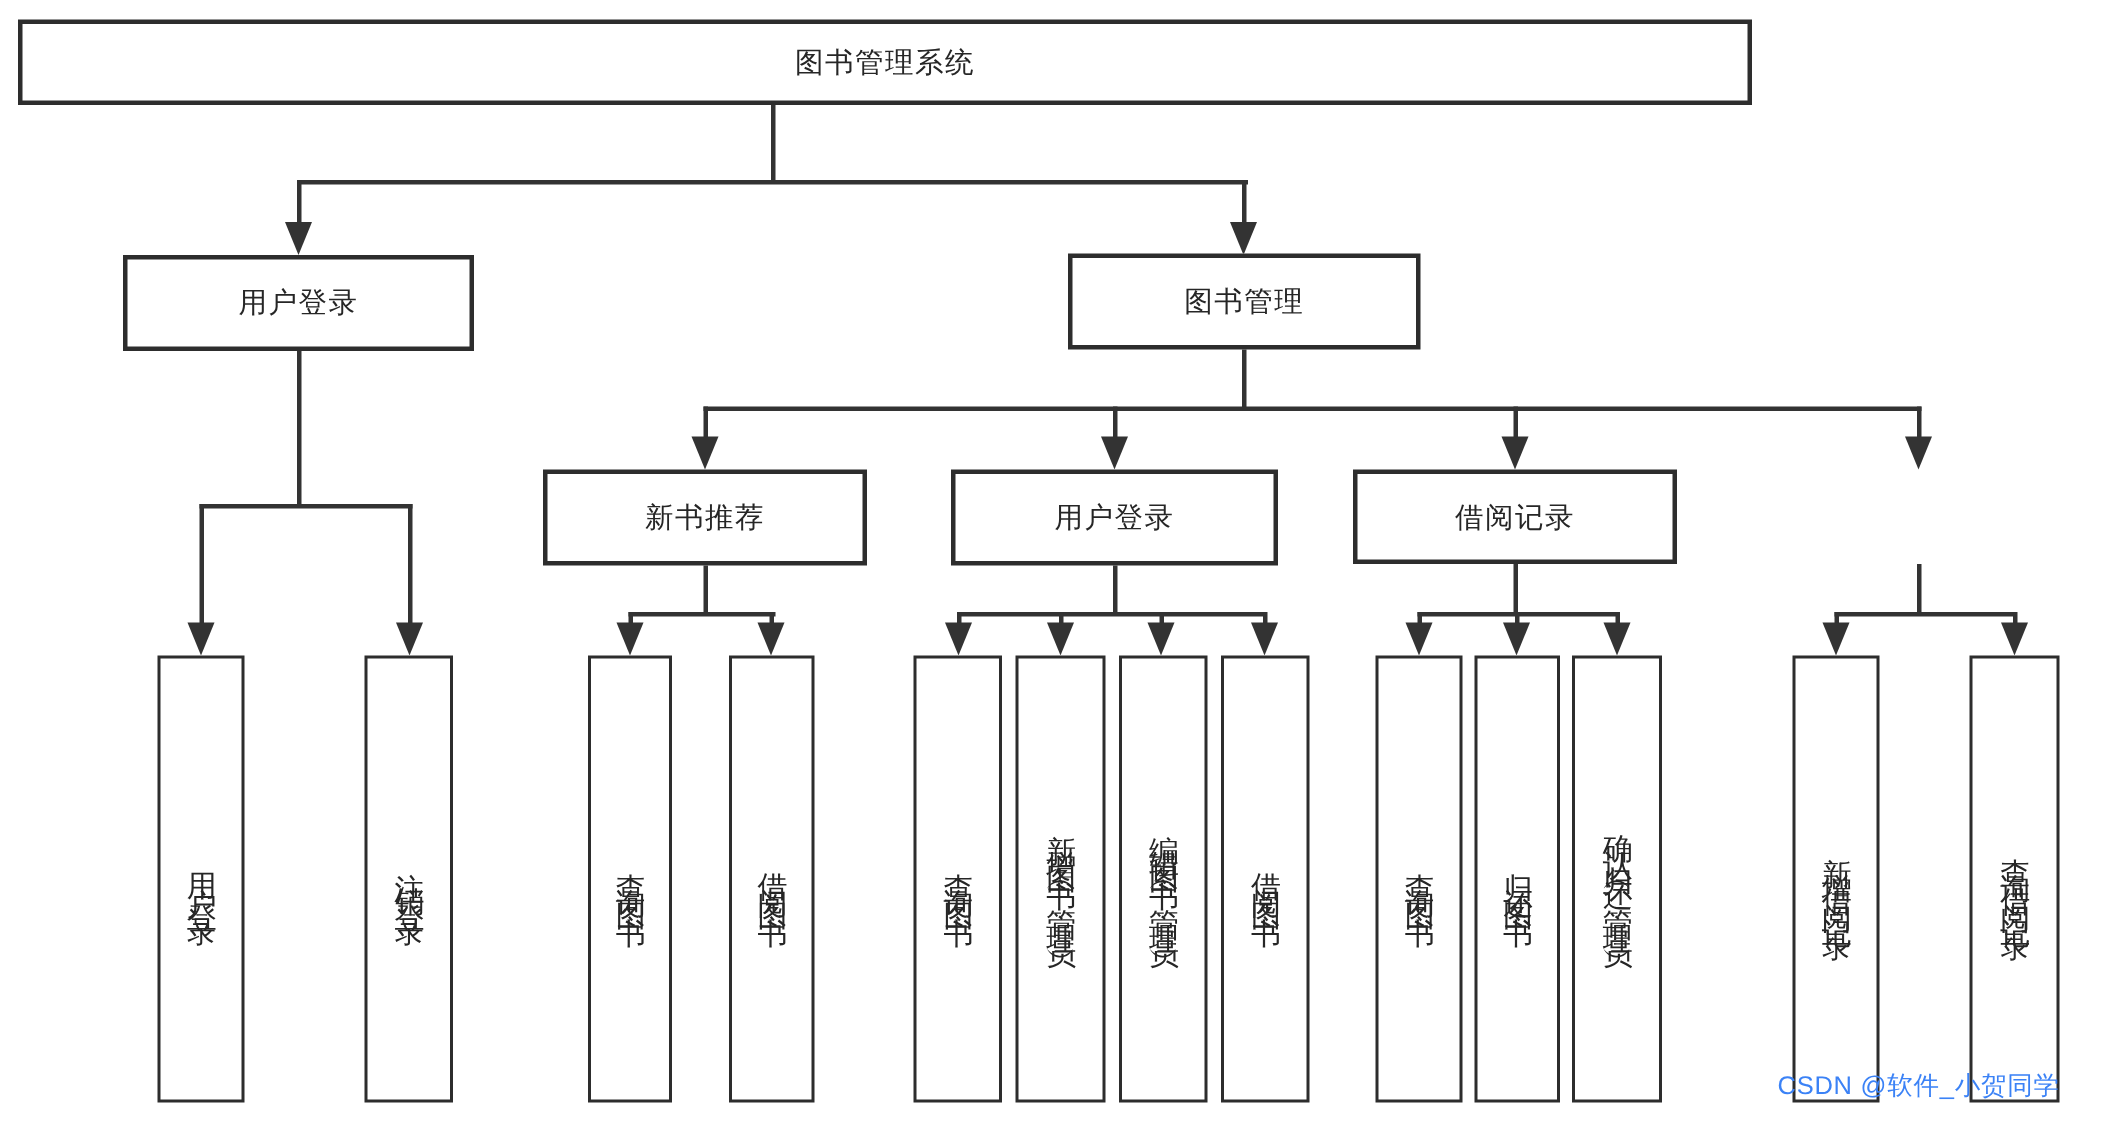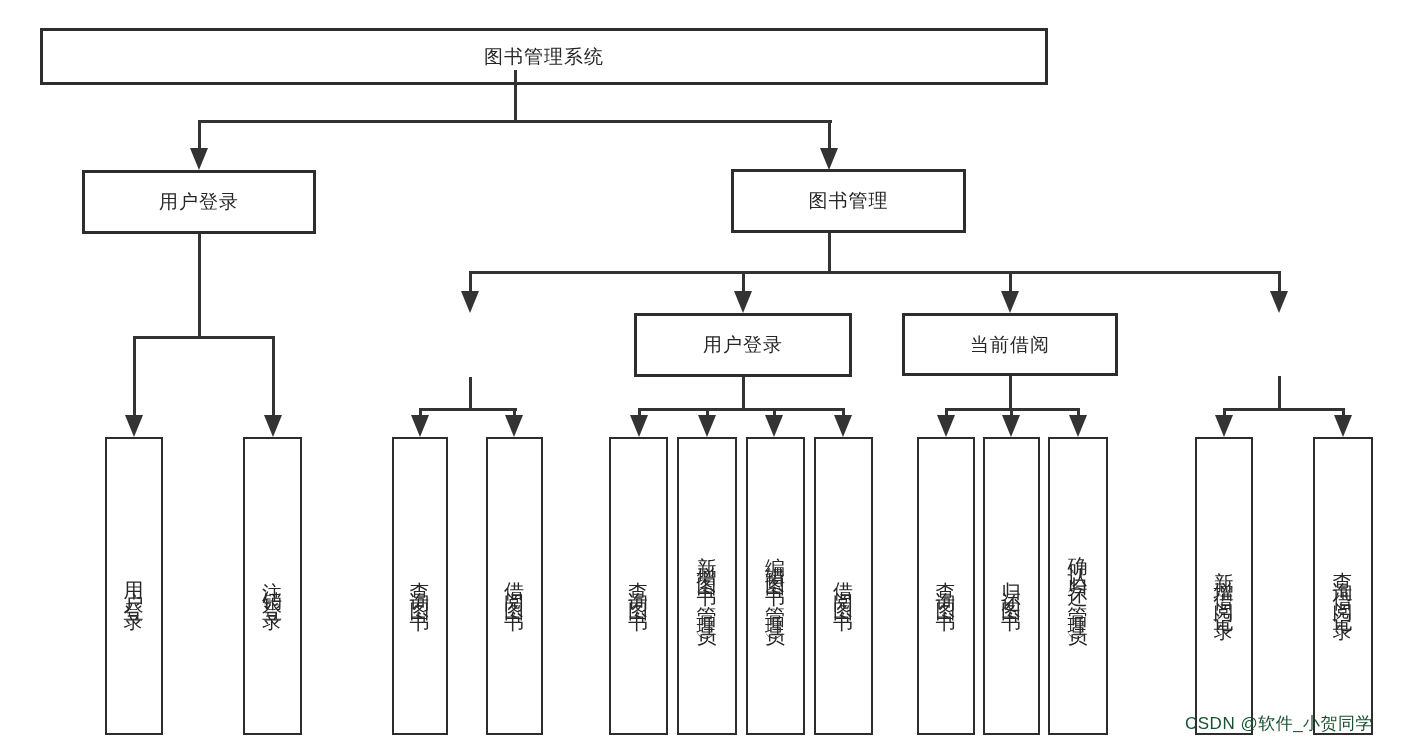--- a/index.html
+++ b/index.html
@@ -37,45 +37,45 @@
   .vl{position:absolute;width:2.5px;background:#333333;}
   .ah{
     position:absolute;width:0;height:0;
     border-left:9px solid transparent;
     border-right:9px solid transparent;
     border-top:22px solid #333333;
   }
   .watermark{
     position:absolute;
     left:1185px;top:712px;
-    font-size:17px;color:#14532d;
+    font-size:17px;color:#3b82f6;
     letter-spacing:0.5px;z-index:10;
     white-space:nowrap;
   }
 </style>
 </head>
 <body>
 
 <div id="canvas">
 
-  <div class="node" style="left:12px;top:28px;width:1008px;height:57px;margin-left:28px;">
+  <div class="node" style="left:12px;top:13px;width:1156px;height:57px;">
     <span>图书管理系统</span>
   </div>
 
   <div class="vl" style="left:514px;top:70px;height:52px;"></div>
   <div class="hl" style="left:198px;top:120px;width:634px;"></div>
   <div class="vl" style="left:198px;top:120px;height:30px;"></div>
   <div class="ah" style="left:190px;top:148px;"></div>
   <div class="vl" style="left:828px;top:120px;height:30px;"></div>
   <div class="ah" style="left:820px;top:148px;"></div>
 
   <div class="node" style="left:82px;top:170px;width:234px;height:64px;">
     <span>用户登录</span>
   </div>
-  <div class="node" style="left:712px;top:169px;width:235px;height:64px;margin-left:19px;">
+  <div class="node" style="left:712px;top:169px;width:235px;height:64px;">
     <span>图书管理</span>
   </div>
 
   <div class="vl" style="left:198px;top:234px;height:104px;"></div>
   <div class="hl" style="left:133px;top:336px;width:142px;"></div>
   <div class="vl" style="left:133px;top:336px;height:80px;"></div>
   <div class="ah" style="left:125px;top:415px;"></div>
   <div class="vl" style="left:272px;top:336px;height:80px;"></div>
   <div class="ah" style="left:264px;top:415px;"></div>
 
@@ -83,25 +83,28 @@
   <div class="hl" style="left:469px;top:271px;width:812px;"></div>
   <div class="vl" style="left:469px;top:271px;height:22px;"></div>
   <div class="ah" style="left:461px;top:291px;"></div>
   <div class="vl" style="left:742px;top:271px;height:22px;"></div>
   <div class="ah" style="left:734px;top:291px;"></div>
   <div class="vl" style="left:1009px;top:271px;height:22px;"></div>
   <div class="ah" style="left:1001px;top:291px;"></div>
   <div class="vl" style="left:1278px;top:271px;height:22px;"></div>
   <div class="ah" style="left:1270px;top:291px;"></div>
 
+  <div class="node" style="left:362px;top:313px;width:216px;height:64px;">
+    <span>新书推荐</span>
+  </div>
   <div class="node" style="left:634px;top:313px;width:218px;height:64px;">
     <span>用户登录</span>
   </div>
   <div class="node" style="left:902px;top:313px;width:216px;height:63px;">
-    <span>当前借阅</span>
+    <span>借阅记录</span>
   </div>
 
   <div class="vl" style="left:469px;top:377px;height:33px;"></div>
   <div class="hl" style="left:419px;top:408px;width:98px;"></div>
   <div class="vl" style="left:419px;top:408px;height:10px;"></div>
   <div class="ah" style="left:411px;top:415px;"></div>
   <div class="vl" style="left:513px;top:408px;height:10px;"></div>
   <div class="ah" style="left:505px;top:415px;"></div>
 
   <div class="vl" style="left:742px;top:377px;height:33px;"></div>

